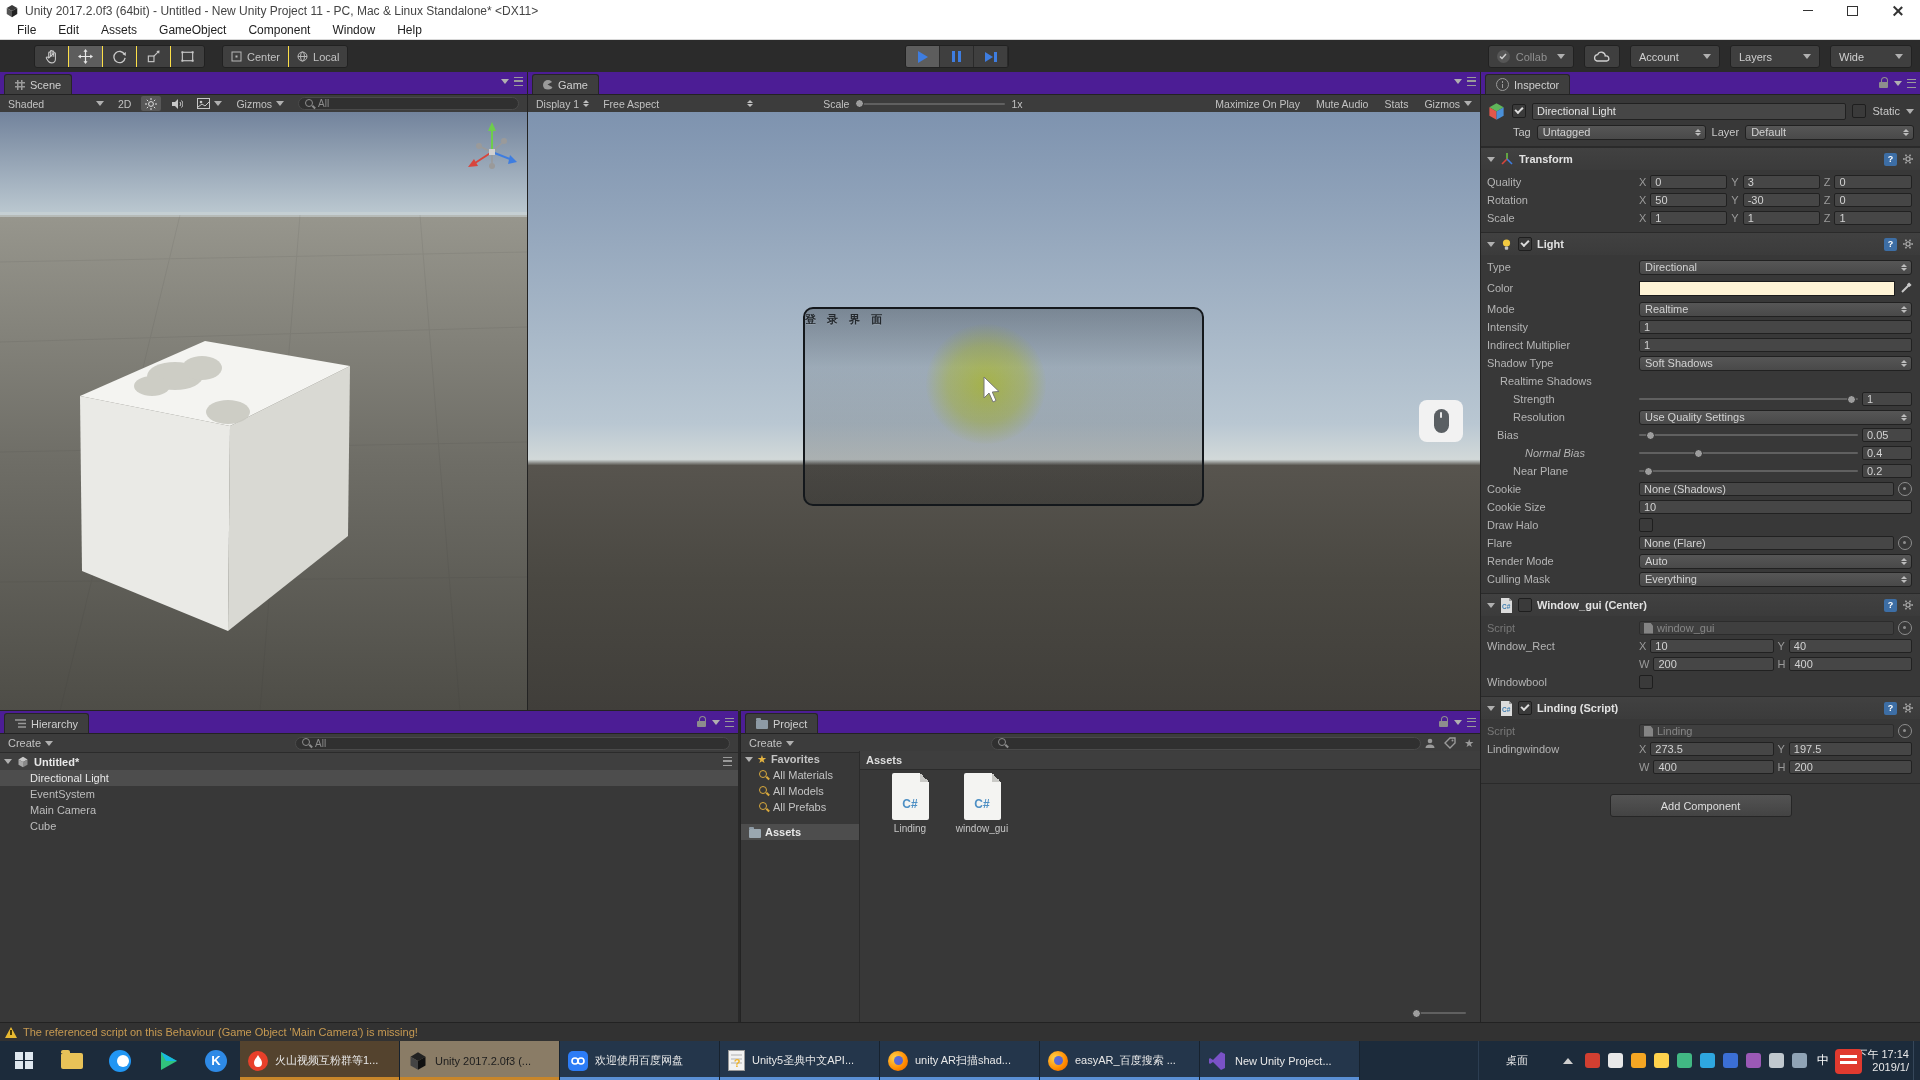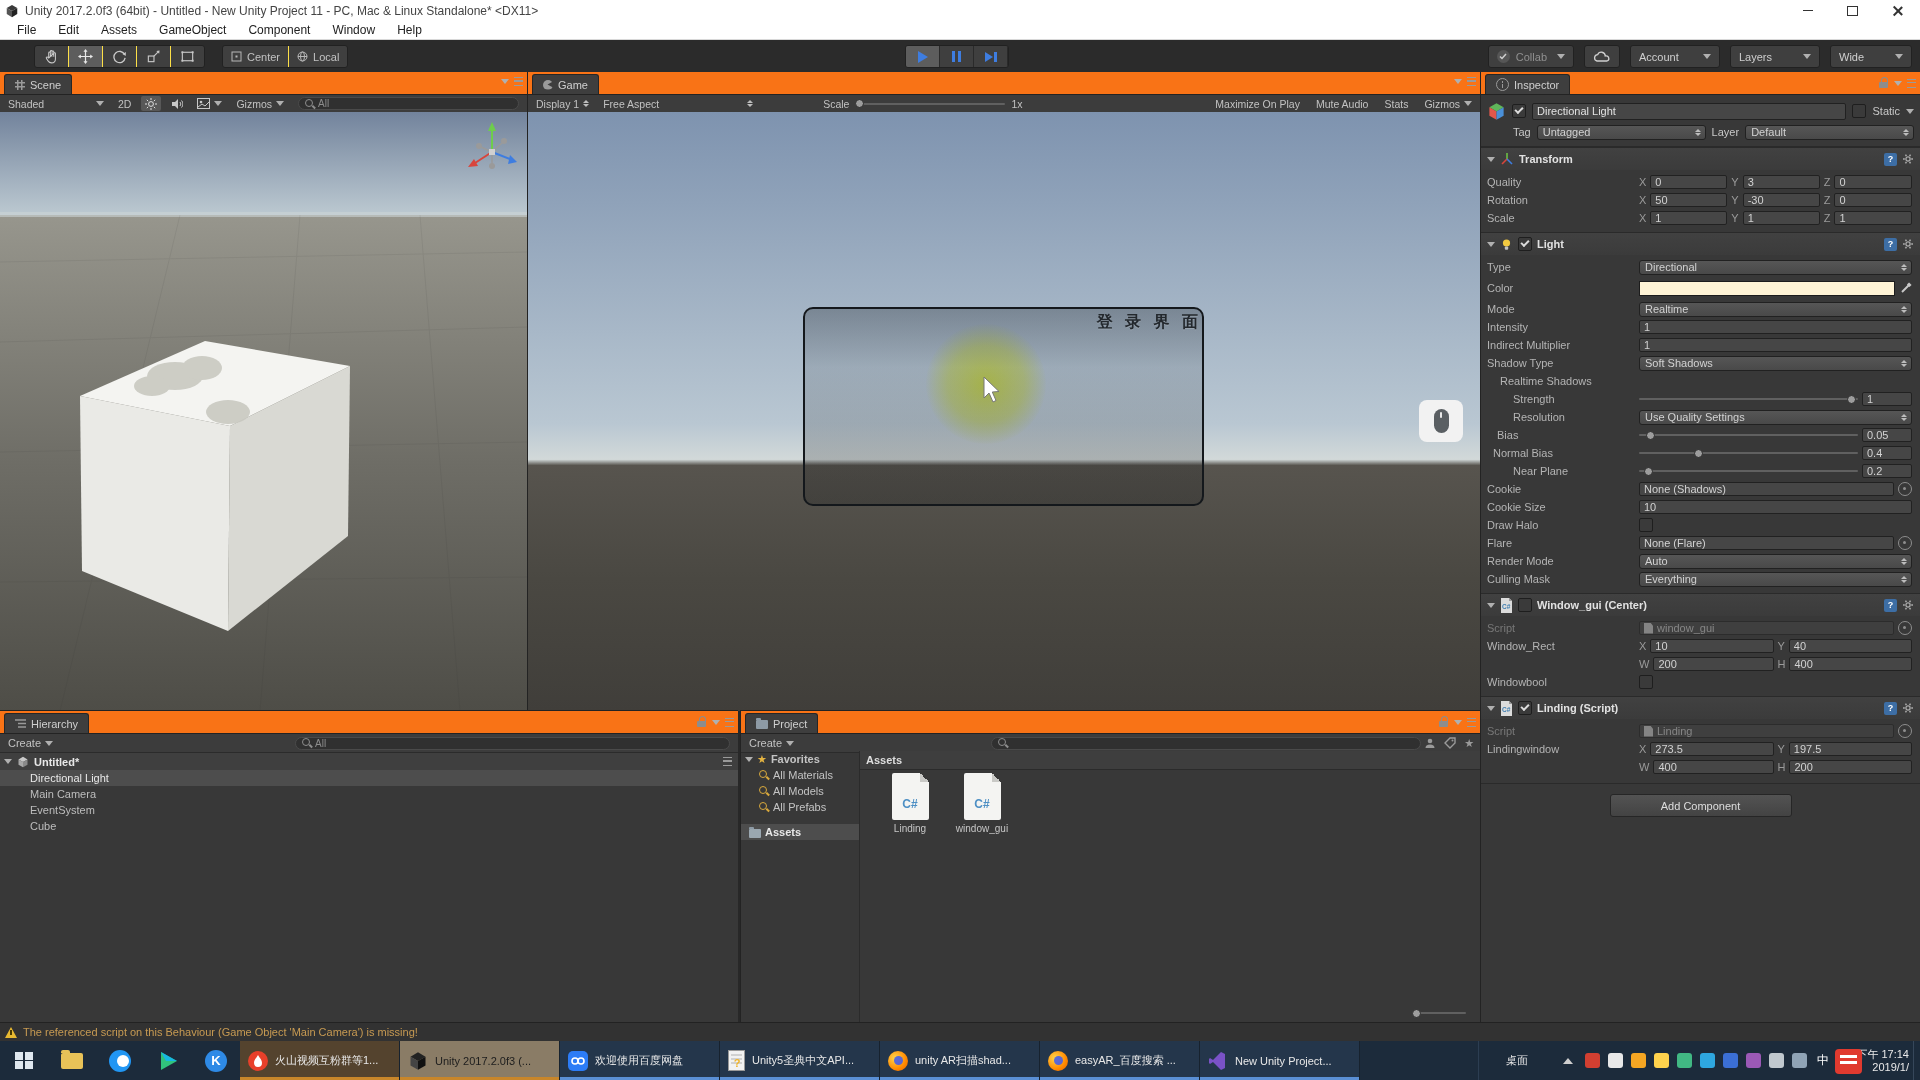--- a/index.html
+++ b/index.html
@@ -34,21 +34,21 @@
   .ico-pause{display:flex;gap:3px;}
   .ico-pause i{width:3px;height:11px;background:#3e7de0;}
   .ico-step{display:flex;align-items:center;gap:1px;}
   .ico-step b{width:0;height:0;border-left:8px solid #3e7de0;border-top:5px solid transparent;border-bottom:5px solid transparent;}
   .ico-step i{width:3px;height:10px;background:#3e7de0;}
   .ddbtn{height:21px;display:flex;align-items:center;gap:6px;background:#3f3f3f;border:1px solid #212121;border-radius:3px;padding:0 8px;color:#cfcfcf;}
   .ddbtn .tri-d{margin-left:4px;}
   .tri-d{width:0;height:0;border-left:4px solid transparent;border-right:4px solid transparent;border-top:5px solid #b0b0b0;display:inline-block;}
   
   .panel{background:#383838;box-sizing:border-box;}
-  .tabbar{height:22px;background:#f97316;border-bottom:1px solid #232323;display:flex;align-items:flex-end;position:relative;}
+  .tabbar{height:22px;background:#4c1d95;border-bottom:1px solid #232323;display:flex;align-items:flex-end;position:relative;}
   .tab{height:19px;background:#3e3e3e;border:1px solid #262626;border-bottom:none;border-radius:3px 3px 0 0;
     display:flex;align-items:center;gap:5px;padding:0 10px;margin-left:4px;color:#cfcfcf;}
   .panelmenu{position:absolute;right:4px;top:5px;display:flex;align-items:center;gap:5px;}
   .bars{display:inline-block;width:9px;height:7px;border-top:1.5px solid #9a9a9a;border-bottom:1.5px solid #9a9a9a;position:relative;}
   .bars::after{content:"";position:absolute;left:0;top:2px;width:9px;height:1.5px;background:#9a9a9a;}
   .viewbar{height:17px;background:#3c3c3c;border-bottom:1px solid #282828;display:flex;align-items:center;padding:0 4px;gap:6px;color:#c2c2c2;position:relative;font-size:10.5px;}
   .vbtn{display:flex;align-items:center;gap:4px;padding:0 4px;height:15px;border-radius:2px;}
   .vbtn.on{background:#585858;}
   .search{height:13px;background:#303030;border:1px solid #4a4a4a;border-radius:8px;display:flex;align-items:center;gap:3px;padding:0 6px;color:#8d8d8d;font-size:10px;box-sizing:border-box;}
   .grid-ic{width:10px;height:10px;background:
@@ -62,21 +62,21 @@
   .info-ic::after{content:"";position:absolute;left:4.5px;top:4.5px;width:1.5px;height:4px;background:#9a9a9a;}
   .lock-ic{width:10px;height:12px;position:relative;}
   .lock-ic::before{content:"";position:absolute;left:2px;top:0;width:5px;height:6px;border:1.5px solid #8d8d8d;border-bottom:none;border-radius:4px 4px 0 0;}
   .lock-ic::after{content:"";position:absolute;left:0;top:5px;width:9px;height:6px;background:#8d8d8d;border-radius:1px;}
   .folder-ic{width:12px;height:9px;background:#8d9aa5;border-radius:1px;position:relative;margin-top:2px;}
   .folder-ic::before{content:"";position:absolute;left:0;top:-2px;width:5px;height:2px;background:#8d9aa5;border-radius:1px 1px 0 0;}
   
   .gamecanvas{left:0;top:40px;width:953px;height:599px;background:linear-gradient(#7e93af 0%,#b9c7d2 52%,#d2d9d9 58%,#57544e 59%,#4a4842 78%,#403e3a 100%);overflow:hidden;position:absolute;}
   .guiwin{position:absolute;left:275px;top:195px;width:401px;height:199px;border:2px solid #14181c;border-radius:10px;
     background:linear-gradient(rgba(25,30,35,0.30),rgba(25,30,35,0.12) 30%,rgba(20,22,24,0.25));box-sizing:border-box;}
-  .guiwin .gtitle{text-align:right;margin-top:3px;color:#23282d;font-size:16px;letter-spacing:4px;font-weight:bold;text-shadow:0 1px 0 rgba(255,255,255,0.15);}
+  .guiwin .gtitle{text-align:left;margin-top:3px;color:#23282d;font-size:11px;letter-spacing:4px;font-weight:bold;text-shadow:0 1px 0 rgba(255,255,255,0.15);}
   .glow{position:absolute;left:398px;top:212px;width:120px;height:120px;border-radius:50%;
     background:radial-gradient(circle,rgba(188,202,74,0.95) 0%,rgba(188,202,74,0.55) 45%,rgba(188,202,74,0) 72%);}
   .mouseicon{position:absolute;left:891px;top:288px;width:44px;height:42px;background:#f2f2f2;border-radius:8px;display:flex;align-items:center;justify-content:center;}
   .mousebody{width:15px;height:24px;border-radius:8px;background:#5a5f63;position:relative;}
   .mousebody::after{content:"";position:absolute;left:6.5px;top:3px;width:2px;height:6px;background:#e8e8e8;border-radius:1px;}
   
   .insp-content{position:absolute;left:0;top:22px;right:0;bottom:0;overflow:hidden;padding-top:4px;}
   .ihead{padding:2px 6px 4px 6px;border-bottom:1px solid #2a2a2a;}
   .ihead .r1{display:flex;align-items:center;gap:6px;height:22px;}
   .ihead .r2{display:flex;align-items:center;gap:6px;height:20px;padding-left:26px;}
@@ -717,21 +717,21 @@
           <div class="irow">
             <div class="lab" style="padding-left: 16px;">Bias</div>
             <div class="ival">
               <div class="slidertrack">
                 <div class="sliderknob" style="left: calc(5% - 4px);"></div>
               </div>
               <div class="ifield" style="width: 50px; text-align: right;">0.05</div>
             </div>
           </div>
           <div class="irow">
-            <div class="lab" style="padding-left: 12px;">Normal Bias</div>
+            <div class="lab" style="padding-left: 44px; font-style: italic;">Normal Bias</div>
             <div class="ival">
               <div class="slidertrack">
                 <div class="sliderknob" style="left: calc(27% - 4px);"></div>
               </div>
               <div class="ifield" style="width: 50px;">0.4</div>
             </div>
           </div>
           <div class="irow">
             <div class="lab" style="padding-left: 32px;">Near Plane</div>
             <div class="ival">
@@ -964,22 +964,22 @@
             <polygon points="8,1 14,4.5 8,8 2,4.5" fill="#c9c9c9"></polygon>
             <polygon points="2,4.5 8,8 8,15 2,11.5" fill="#a8a8a8"></polygon>
             <polygon points="14,4.5 8,8 8,15 14,11.5" fill="#8a8a8a"></polygon>
           </svg>
         </span>
       <span>Untitled*</span>
       <span class="bars" style="position:absolute;right:6px;"></span>
     </div>
     <div id="hierlist">
         <div class="hrow sel">Directional Light</div>
+        <div class="hrow">EventSystem</div>
         <div class="hrow">Main Camera</div>
-        <div class="hrow">EventSystem</div>
         <div class="hrow">Cube</div>
       </div>
   </div>
 
   <div class="abs panel" style="left:740px;top:710px;width:740px;height:312px;border-top:1px solid #232323;border-left:1px solid #232323;">
     <div class="tabbar">
       <div class="tab">
         <span class="folder-ic"></span>
         <span>Project</span>
       </div>

